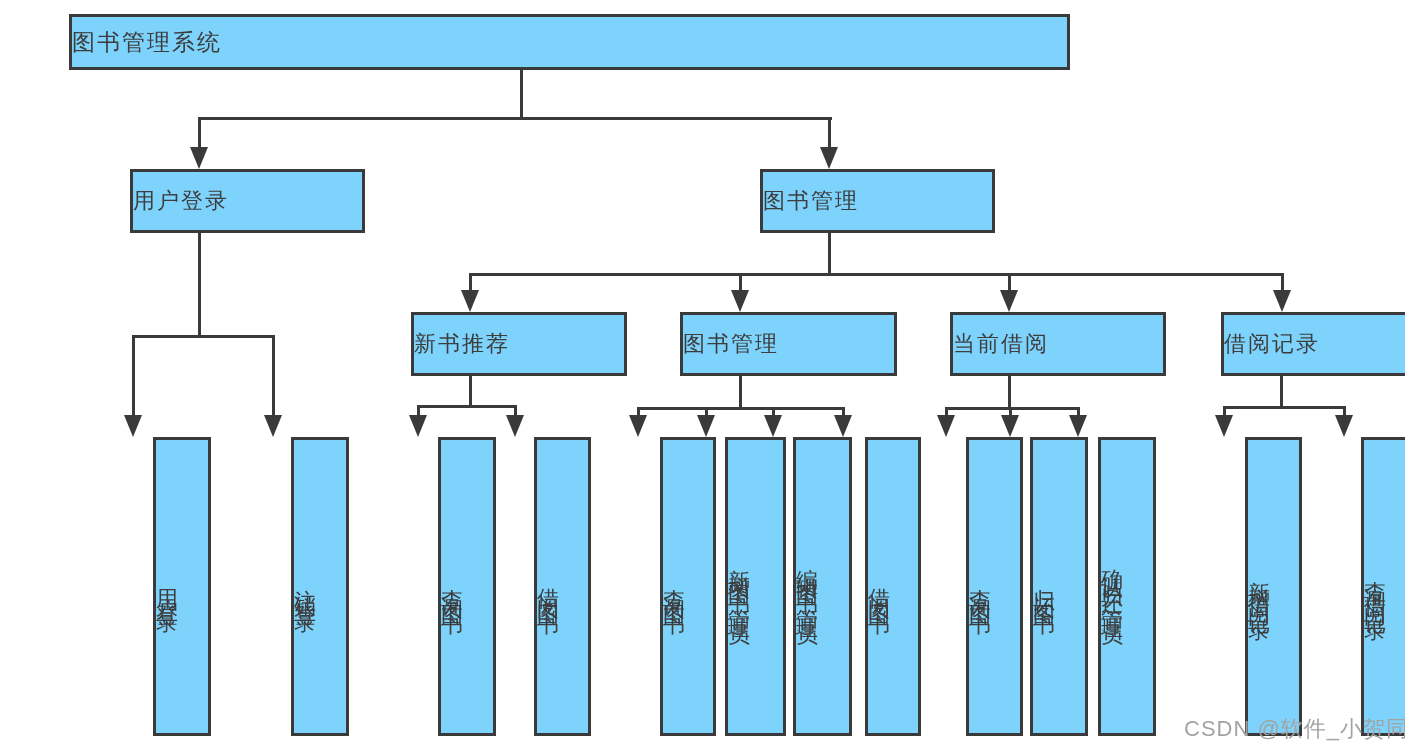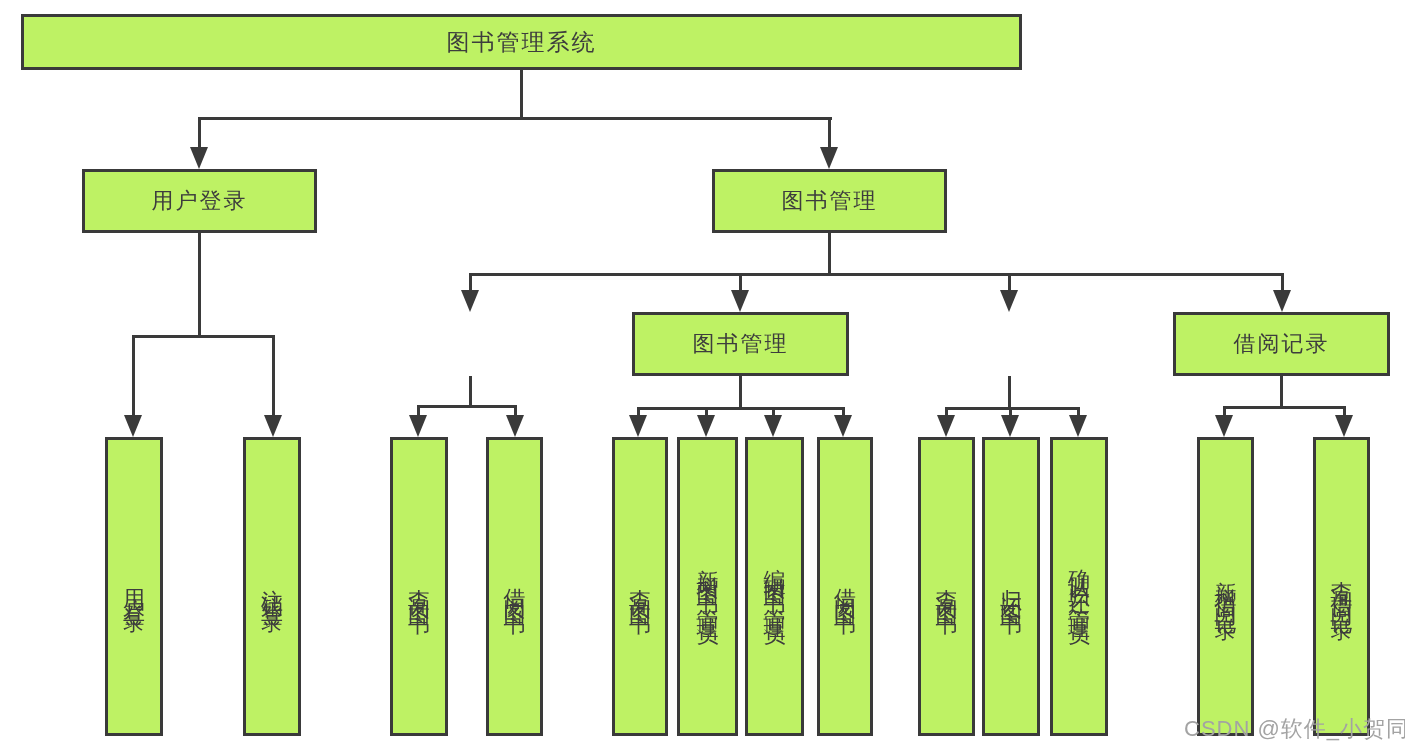--- a/index.html
+++ b/index.html
@@ -10,24 +10,25 @@
     background: #ffffff;
     font-family: "Liberation Sans", sans-serif;
     color: #3d3d3d;
     overflow: hidden;
   }
   
   .box {
     position: absolute;
     box-sizing: border-box;
     border: 3px solid #3a3a3a;
-    background: #bef264;
+    background: #7dd3fc;
     display: flex;
     align-items: center;
-    justify-content: center;
+    justify-content: flex-start;
+    margin-left: 48px;
   }
   .hbox span {
     font-size: 22px;
     letter-spacing: 2px;
     white-space: nowrap;
   }
   .root-box span { font-size: 23px; }
   .vbox span {
     writing-mode: vertical-rl;
     text-orientation: mixed;
@@ -91,22 +92,28 @@
   <div class="ln" style="left:469px; top:273px; width:815px; height:3px;"></div>
   <div class="ln" style="left:469px;  top:273px; width:3px; height:20px;"></div>
   <div class="ar" style="left:461px;  top:290px;"></div>
   <div class="ln" style="left:739px;  top:273px; width:3px; height:20px;"></div>
   <div class="ar" style="left:731px;  top:290px;"></div>
   <div class="ln" style="left:1008px; top:273px; width:3px; height:20px;"></div>
   <div class="ar" style="left:1000px; top:290px;"></div>
   <div class="ln" style="left:1281px; top:273px; width:3px; height:20px;"></div>
   <div class="ar" style="left:1273px; top:290px;"></div>
 
+  <div class="box hbox" style="left:363px; top:312px; width:216px; height:64px;">
+    <span>新书推荐</span>
+  </div>
   <div class="box hbox" style="left:632px; top:312px; width:217px; height:64px;">
     <span>图书管理</span>
+  </div>
+  <div class="box hbox" style="left:902px; top:312px; width:216px; height:64px;">
+    <span>当前借阅</span>
   </div>
   <div class="box hbox" style="left:1173px; top:312px; width:217px; height:64px;">
     <span>借阅记录</span>
   </div>
 
   <div class="ln" style="left:469px; top:376px; width:3px;   height:29px;"></div>
   <div class="ln" style="left:417px; top:405px; width:100px; height:3px;"></div>
   <div class="ln" style="left:417px; top:405px; width:3px;   height:14px;"></div>
   <div class="ar" style="left:409px; top:415px;"></div>
   <div class="ln" style="left:514px; top:405px; width:3px;   height:14px;"></div>

